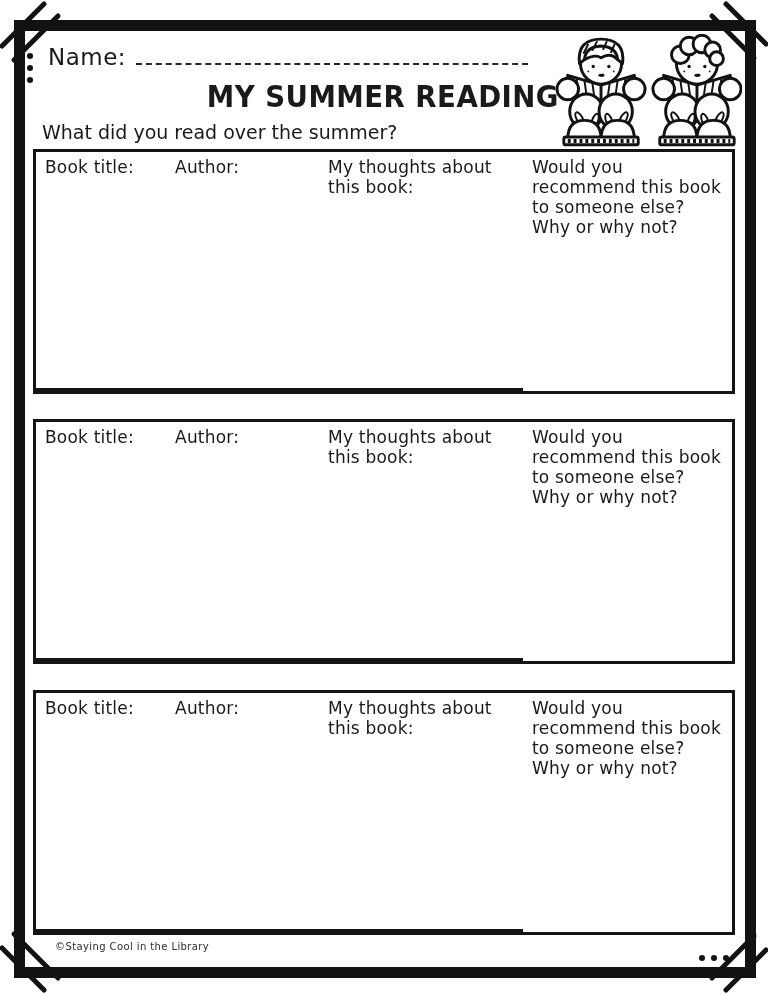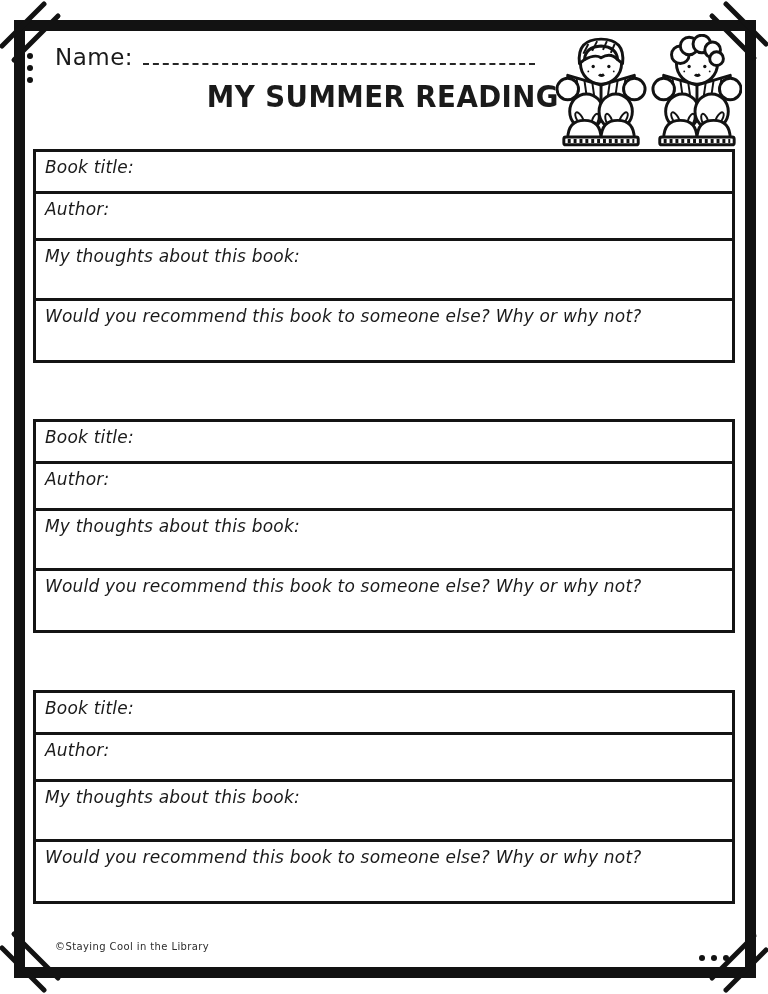--- a/index.html
+++ b/index.html
@@ -12,39 +12,39 @@
   .frame {
     position:absolute; left:14px; top:20px; width:742px; height:958px;
     border:11px solid #121212; pointer-events:none;
   }
   .corners { position:absolute; left:0; top:0; width:768px; height:994px; pointer-events:none; }
 
   .dots-v { position:absolute; left:27px; top:53px; display:flex; flex-direction:column; gap:6px; }
   .dots-h { position:absolute; left:699px; top:955px; display:flex; flex-direction:row; gap:6px; }
   .dots-v i, .dots-h i { width:6px; height:6px; border-radius:50%; background:#121212; display:block; }
 
-  .name-row { position:absolute; left:55px; top:44px; white-space:nowrap; }
+  .name-row { position:absolute; left:48px; top:44px; white-space:nowrap; }
   .name-label { font-size:23px; letter-spacing:0.5px; }
   .name-line {
     display:inline-block; width:392px; height:19px; margin-left:10px;
     border-bottom:2.5px dashed #262626; vertical-align:baseline;
   }
 
   .kids { position:absolute; left:556px; top:34px; }
 
   .title {
     position:absolute; left:33px; top:79px; width:702px; text-align:center;
     font-size:30px; font-weight:700; letter-spacing:0.5px;
     transform:scaleX(0.92); transform-origin:48% 50%;
   }
   .question { position:absolute; left:42px; top:121px; font-size:19px; }
 
   .sec {
-    position:absolute; left:33px; width:702px; height:214px;
-    border:3px solid #141414; display:flex; flex-direction:column; background:#fff;font-style:italic;
+    position:absolute; left:33px; width:702px; height:245px;
+    border:3px solid #141414; display:flex; flex-direction:row; background:#fff;
   }
   .sec1 { top:149px; } .sec2 { top:419px; } .sec3 { top:690px; }
   .row { border-bottom:3px solid #141414; padding:5px 9px; }
   .row:last-child { border-bottom:none; }
   .row.h1 { flex:44 0 0; } .row.h2 { flex:53 0 0; } .row.h3 { flex:73 0 0; } .row.h4 { flex:75 0 0; }
   .lbl { font-size:17px; letter-spacing:0.2px; }
 
   .footer { position:absolute; left:55px; top:941px; font-size:10px; letter-spacing:0.4px; color:#2c2c2c; }
 </style>
 </head>
@@ -162,20 +162,21 @@
         <ellipse cx="69" cy="86" rx="3" ry="7" transform="rotate(30 69 86)"></ellipse>
       </g>
       <path d="M12,107 Q12,88 29,88 Q46,88 46,107 Z"></path>
       <path d="M46,107 Q46,88 63,88 Q80,88 80,107 Z"></path>
       <rect x="8" y="105" width="76" height="8" rx="2"></rect>
       <line x1="12" y1="109" x2="80" y2="109" stroke-width="4" stroke-dasharray="3 3"></line>
     </g>
   </svg>
 
   <div class="title">MY SUMMER READING</div>
+  <div class="question">What did you read over the summer?</div>
 
   <section class="sec sec1">
     <div class="row h1">
       <span class="lbl">Book title:</span>
     </div>
     <div class="row h2">
       <span class="lbl">Author:</span>
     </div>
     <div class="row h3">
       <span class="lbl">My thoughts about this book:</span>

